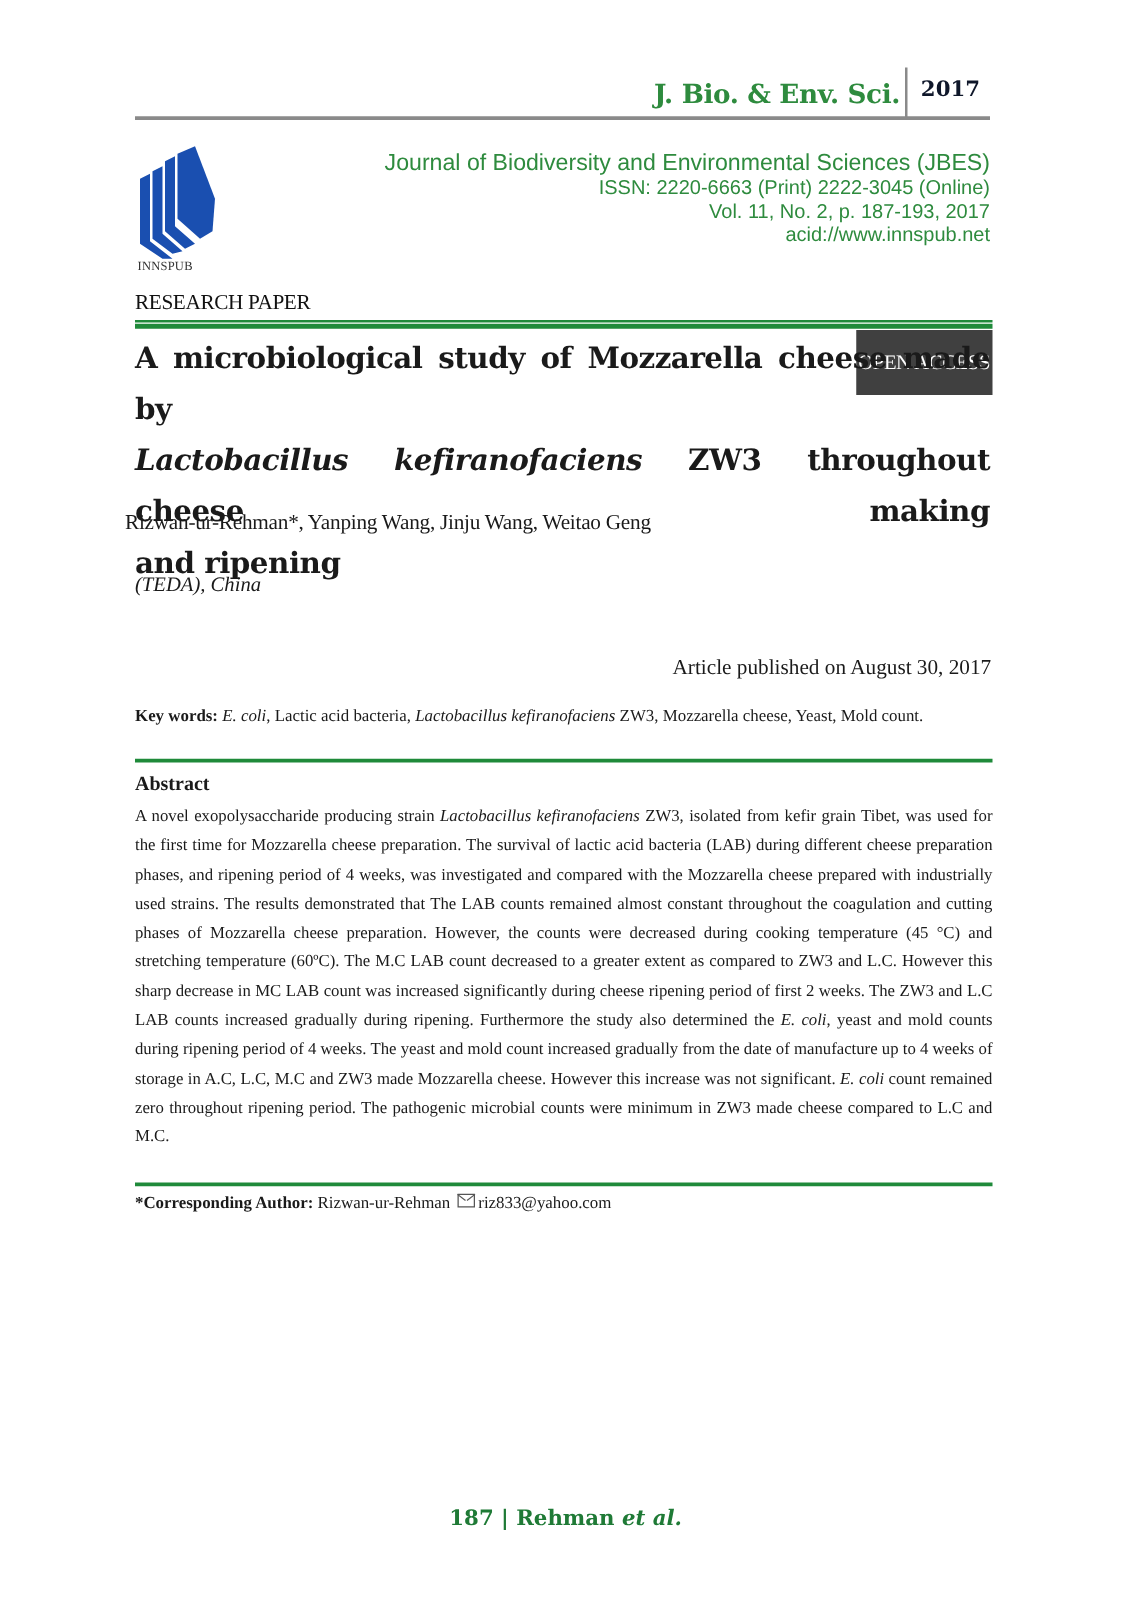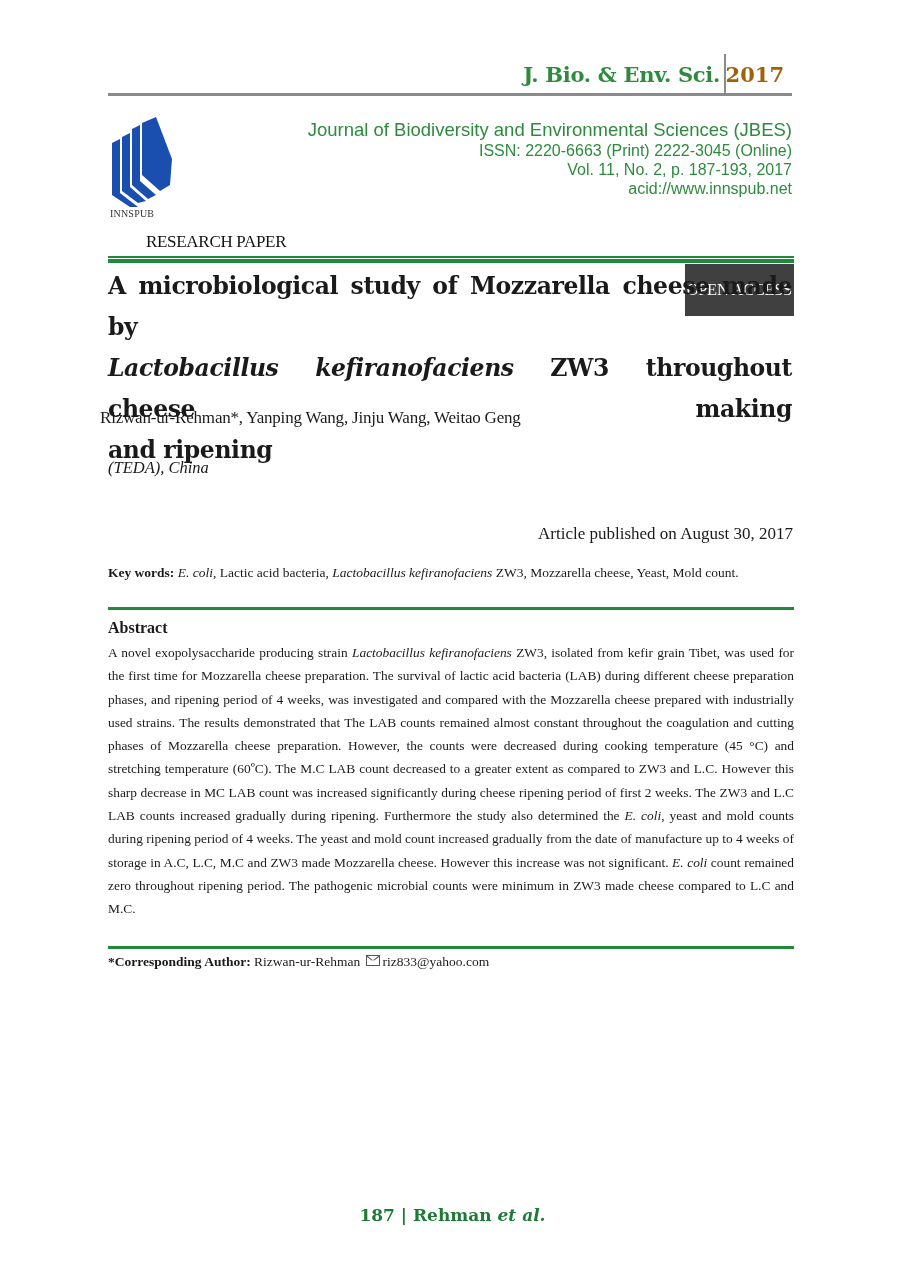--- a/index.html
+++ b/index.html
@@ -2,35 +2,35 @@
 <html><head>
 <meta charset="utf-8">
 <style>
   html, body { margin:0; padding:0; background:#ffffff; }
   body { width:905px; height:1280px; position:relative; overflow:hidden; font-family:"Liberation Serif", serif; color:#1a1a1a; }
   .abs { position:absolute; }
 
   
   .rh { left:108px; top:58px; width:684px; height:36px; }
   .rh-journal { position:absolute; right:72px; top:4px; font-size:21px; font-weight:bold; color:#2e8b3e; font-family:"DejaVu Serif", serif; letter-spacing:-0.3px; }
-  .rh-year { position:absolute; right:8px; top:4px; font-size:21px; font-weight:bold; color:#a16207; font-family:"DejaVu Serif", serif; }
+  .rh-year { position:absolute; right:8px; top:4px; font-size:17px; font-weight:bold; color:#0f172a; font-family:"DejaVu Serif", serif; }
   .rh-vbar { position:absolute; right:66px; top:-4px; width:2px; height:40px; background:#8a8a8a; }
   .rh-hline { position:absolute; left:0; right:0; bottom:-2px; height:3px; background:#8a8a8a; }
 
   
   .logo { left:108px; top:115px; width:72px; height:105px; }
   .logo-text { position:absolute; left:2px; top:93px; font-size:10px; color:#333; letter-spacing:0.2px;text-align:center; }
 
   
   .jinfo { right:113px; top:119px; text-align:right; color:#2e8b3e; font-family:"Liberation Sans", sans-serif; }
   .jinfo .jt { font-size:18.5px; line-height:22px; }
   .jinfo .jl { font-size:16px; line-height:19px; }
 
   
-  .rp-label { left:108px; top:232px; font-size:17px; letter-spacing:-0.3px; color:#111;margin-left:38px; }
+  .rp-label { left:108px; top:232px; font-size:17px; letter-spacing:-0.3px; color:#111; }
   .oa-badge { right:111px; top:232px; background:#404040; color:#fff; font-size:16.5px; padding:16px 2px; line-height:20px; letter-spacing:-0.3px;margin-top:32px; }
   .green-double { left:108px; width:686px; top:256px; height:7px; }
   .green-double .l1 { position:absolute; left:0; right:0; top:0; height:2px; background:#1f8a3a; }
   .green-double .l2 { position:absolute; left:0; right:0; top:3px; height:4px; background:#1f8a3a; }
 
   
   .title { left:108px; top:266px; width:684px; font-size:23.5px; font-weight:bold; line-height:41px; text-align:justify; text-align-last:left; font-family:"DejaVu Serif", serif; letter-spacing:-0.4px; }
   .title .t1 { display:block; text-align:justify; text-align-last:justify; }
   .title .t2 { display:block; text-align:justify; text-align-last:justify; }
   .title .t3 { display:block; }

